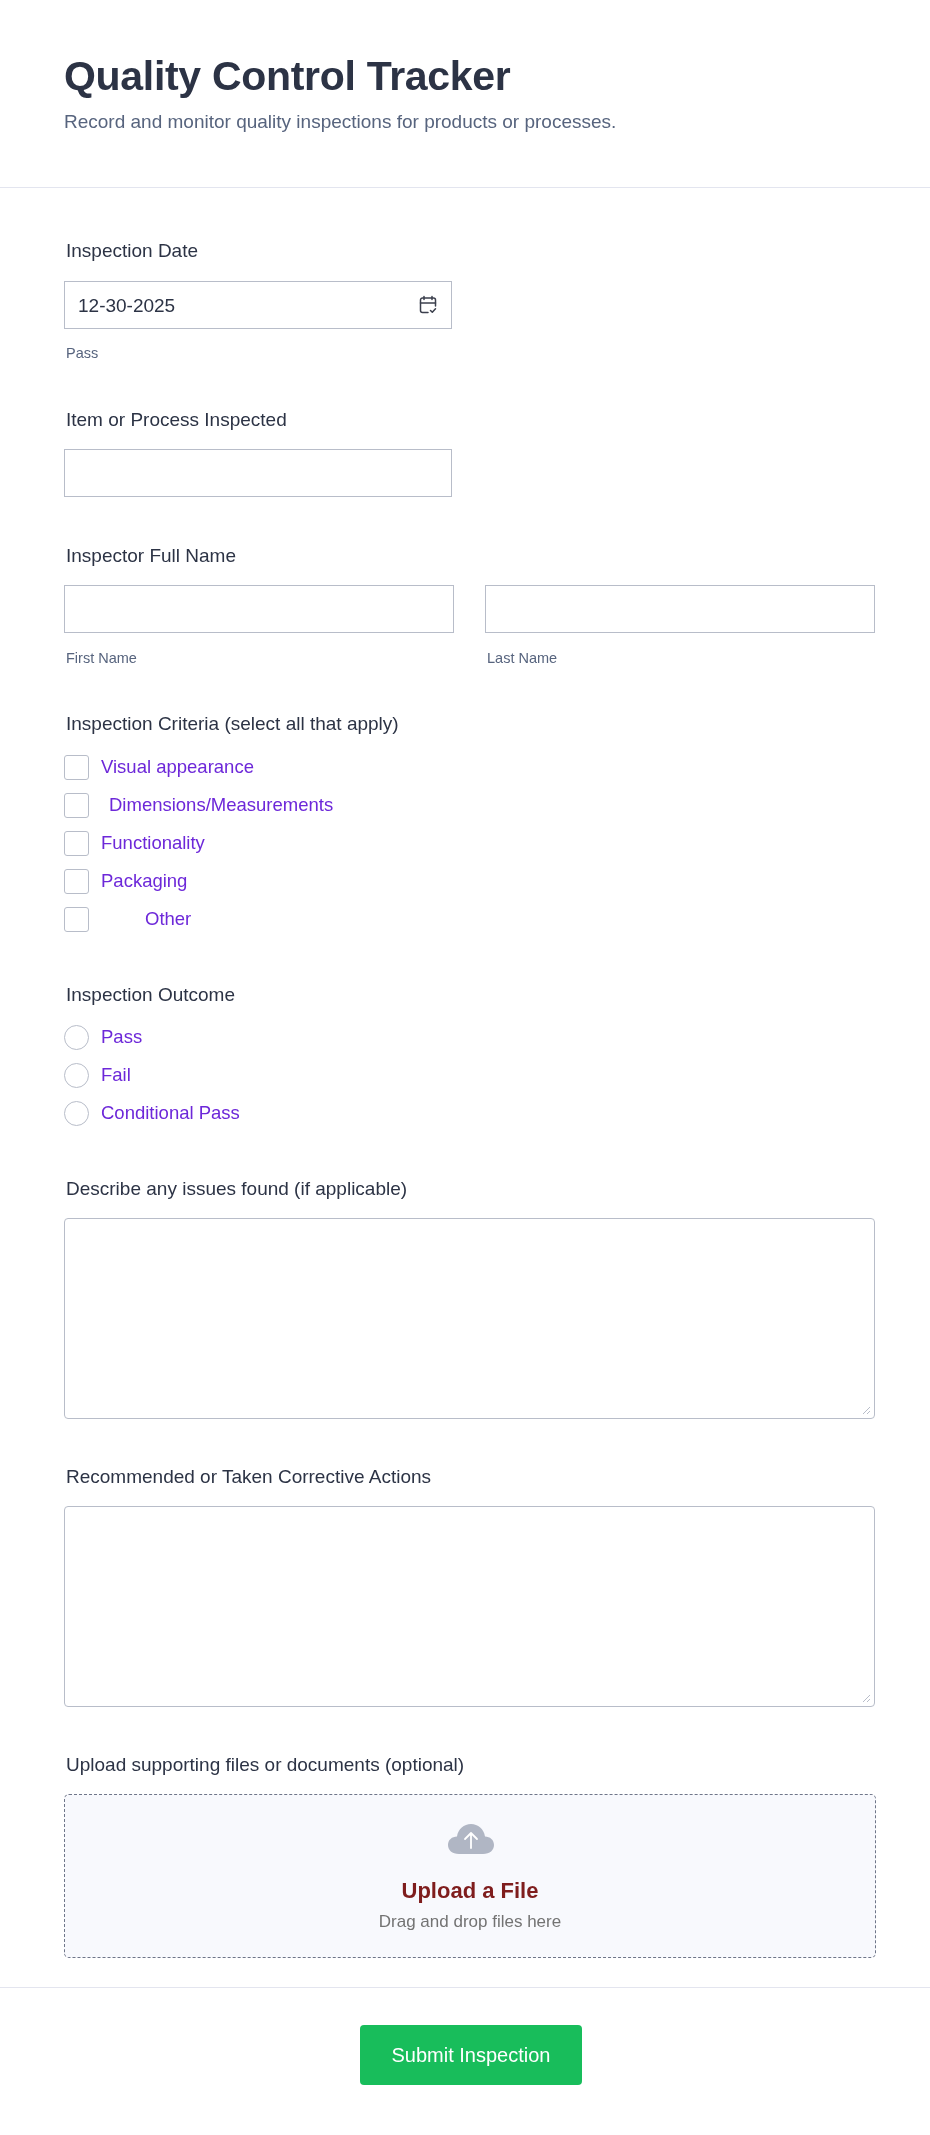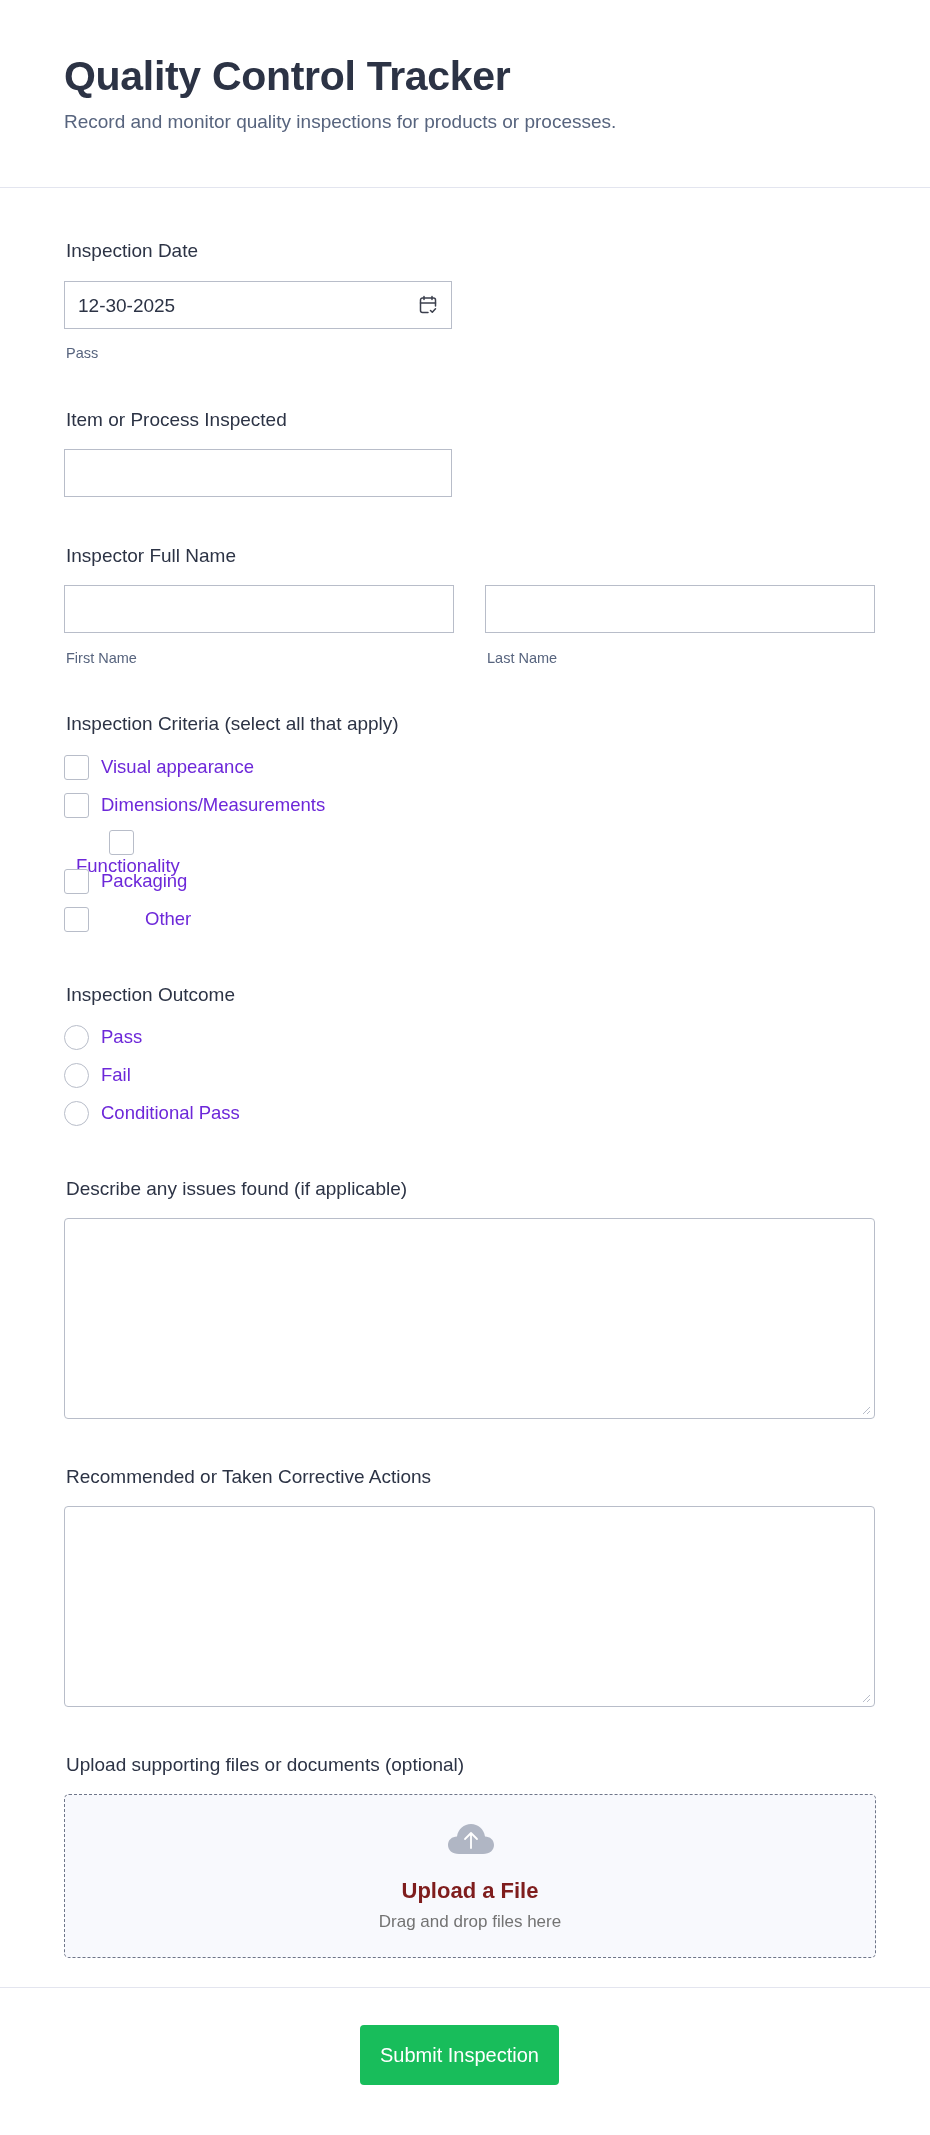--- a/index.html
+++ b/index.html
@@ -25,21 +25,21 @@
 
   .textarea { left: 64px; width: 811px; height: 201px; background: #fff; border: 1px solid #b8bdc9; border-radius: 4px; }
   .resize-grip { position: absolute; right: 3px; bottom: 3px; width: 10px; height: 10px; }
 
   .upload { left: 64px; top: 1794px; width: 812px; height: 164px; background: #f8f9fd; border: 1.5px dashed #6f7689; border-radius: 5px; }
   .cloud-icon { position: absolute; left: 382px; top: 28px; width: 48px; height: 32px; }
   .upload-title { position: absolute; left: 0; width: 100%; top: 82px; text-align: center; font-size: 22px; font-weight: 700; color: #7f1d1d; line-height: 28px; }
   .upload-sub { position: absolute; left: 0; width: 100%; top: 116px; text-align: center; font-size: 17px; color: #737373; line-height: 22px; }
 
   .footer-divider { left: 0; top: 1987px; width: 930px; height: 1px; background: #e3e5ef; }
-  .submit-btn { left: 360px; top: 2025px; width: 199px; height: 60px; background: #18bd5b; border: none; border-radius: 4px; color: #ffffff; font-size: 20px; font-family: "Liberation Sans", "DejaVu Sans", sans-serif; text-align: center; line-height: 60px; cursor: pointer; }
+  .submit-btn { left: 360px; top: 2025px; width: 222px; height: 60px; background: #18bd5b; border: none; border-radius: 4px; color: #ffffff; font-size: 20px; font-family: "Liberation Sans", "DejaVu Sans", sans-serif; text-align: center; line-height: 60px; cursor: pointer; }
 </style>
 </head>
 <body>
 
 <h1 class="abs title">Quality Control Tracker</h1>
 <p class="abs subtitle">Record and monitor quality inspections for products or processes.</p>
 <div class="abs hdr-divider"></div>
 
 <label class="abs q-label" style="top:238px;">Inspection Date</label>
 <div class="abs input" style="left:64px; top:281px; width:388px;">
@@ -60,25 +60,25 @@
 <input class="abs input" style="left: 64px; top: 585px; width: 390px;" type="text" value="">
 <span class="abs sub-label" style="left:66px; top:649px;text-align:right;">First Name</span>
 <input class="abs input" style="left: 485px; top: 585px; width: 390px;" type="text" value="">
 <span class="abs sub-label" style="left:487px; top:649px;">Last Name</span>
 
 <label class="abs q-label" style="top:711px;">Inspection Criteria (select all that apply)</label>
 <div class="abs opt-row" style="top:754px;">
   <span class="checkbox"></span>
   <span class="opt-label">Visual appearance</span>
 </div>
-<div class="abs opt-row" style="top:792px;">
+<div class="abs opt-row" style="top:792px;gap:8px;">
   <span class="checkbox"></span>
   <span class="opt-label">Dimensions/Measurements</span>
 </div>
-<div class="abs opt-row" style="top:830px;flex-direction:column;">
+<div class="abs opt-row" style="top:830px;">
   <span class="checkbox"></span>
   <span class="opt-label">Functionality</span>
 </div>
 <div class="abs opt-row" style="top:868px;">
   <span class="checkbox"></span>
   <span class="opt-label">Packaging</span>
 </div>
 <div class="abs opt-row" style="top:906px;gap:44px;">
   <span class="checkbox"></span>
   <span class="opt-label">Other</span>

